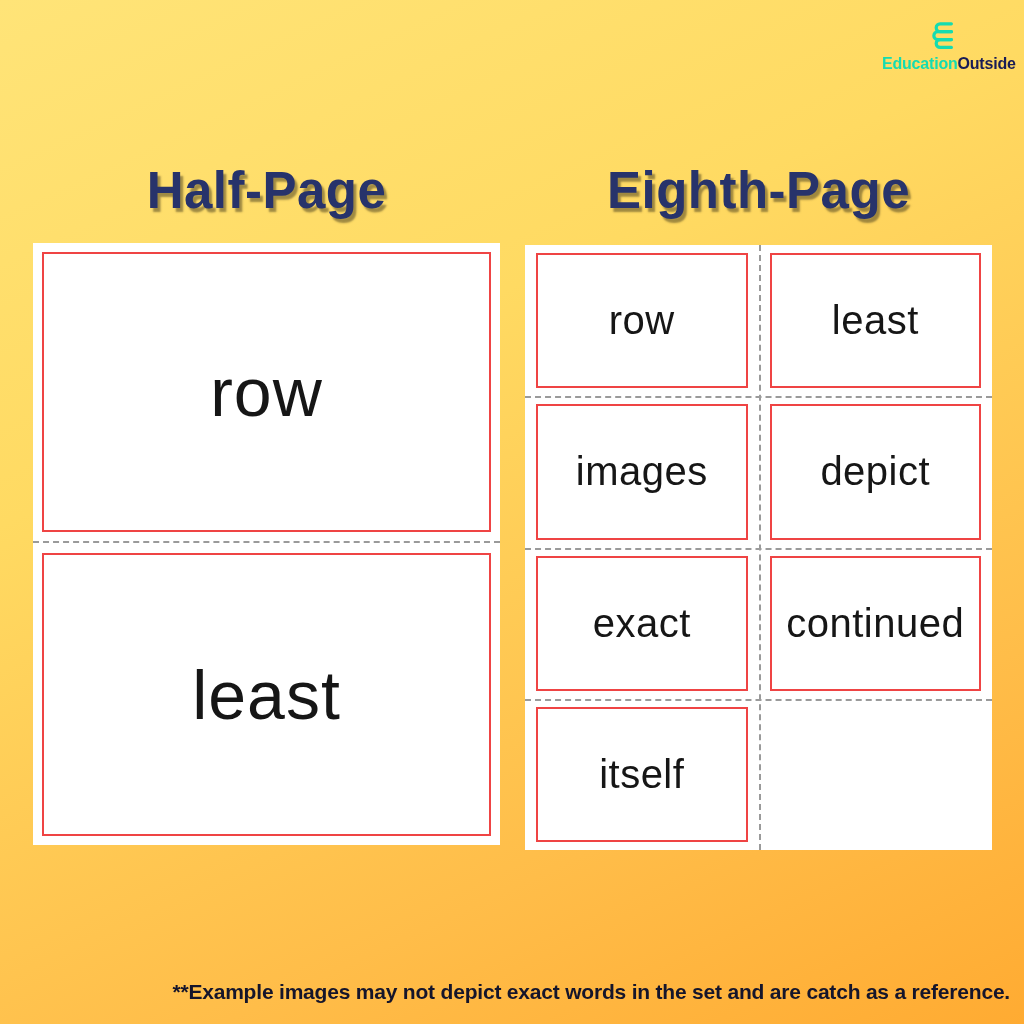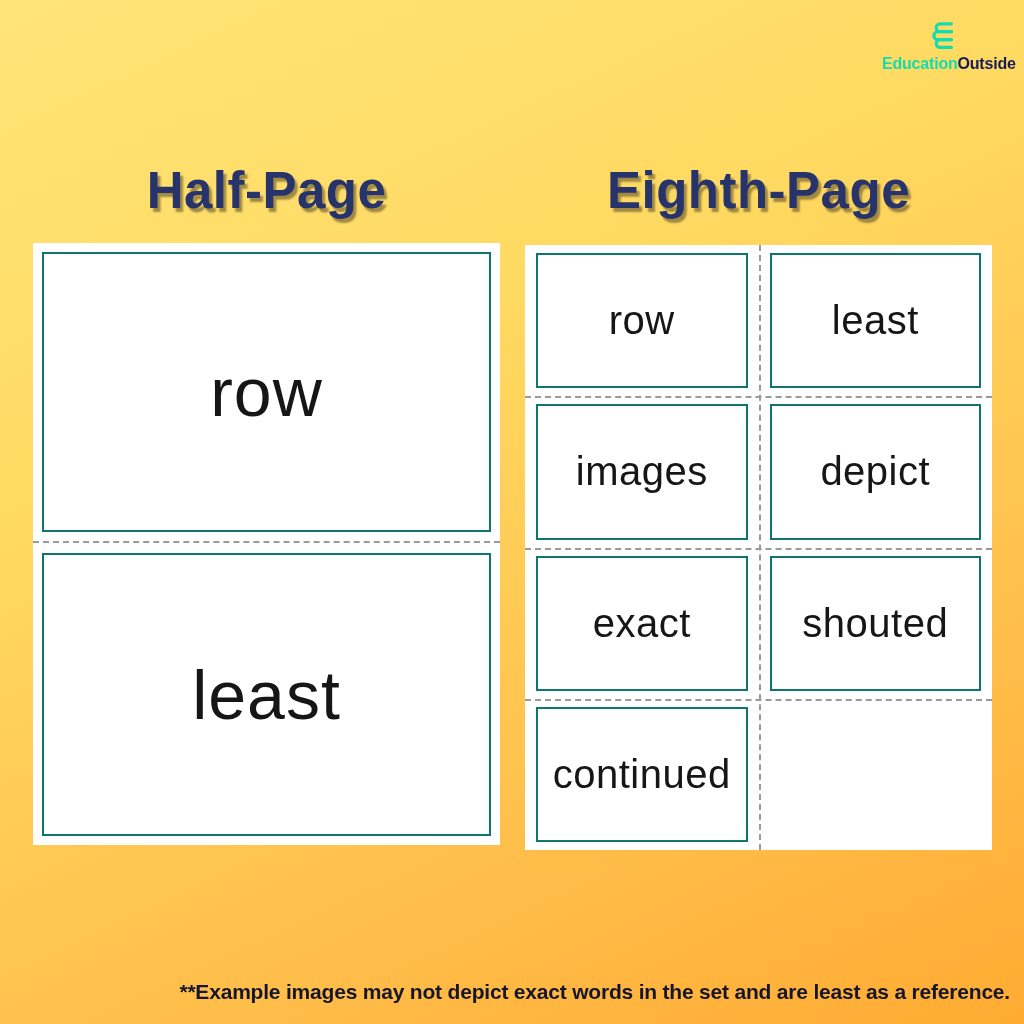--- a/index.html
+++ b/index.html
@@ -27,21 +27,21 @@
   }
   .heading.left{left:33px;width:467px;}
   .heading.right{left:525px;width:467px;}
 
   
   .sheet{position:absolute;background:#ffffff;}
   .sheet-left{left:33px;top:243px;width:467px;height:602px;}
   .sheet-right{left:525px;top:245px;width:467px;height:605px;}
 
   .card-box{
-    background:#fff;border:2px solid #0f766e;box-sizing:border-box;
+    background:#fff;border:2px solid #ef4444;box-sizing:border-box;
     display:flex;align-items:center;justify-content:center;
     color:#161616;
   }
 
   
   .half-card{position:absolute;left:9px;right:9px;font-size:68px;letter-spacing:1px;}
   .half-card.one{top:9px;height:280px;}
   .half-card.two{top:310px;height:283px;}
   .cut-h-left{position:absolute;left:0;right:0;top:298px;border-top:2px dashed #9a9a9a;}
 
@@ -105,27 +105,27 @@
       <div class="grid-cell">
           <div class="card-box">images</div>
         </div>
       <div class="grid-cell">
           <div class="card-box">depict</div>
         </div>
       <div class="grid-cell">
           <div class="card-box">exact</div>
         </div>
       <div class="grid-cell">
-          <div class="card-box">shouted</div>
+          <div class="card-box">continued</div>
         </div>
       <div class="grid-cell">
-          <div class="card-box">continued</div>
+          <div class="card-box">itself</div>
         </div>
     </div>
     <div class="cut-v"></div>
     <div class="cut-h r1"></div>
     <div class="cut-h r2"></div>
     <div class="cut-h r3"></div>
   </div>
 
-  <div class="footnote">**Example images may not depict exact words in the set and are least as a reference.</div>
+  <div class="footnote">**Example images may not depict exact words in the set and are catch as a reference.</div>
 
 </div>
 
 </body></html>

